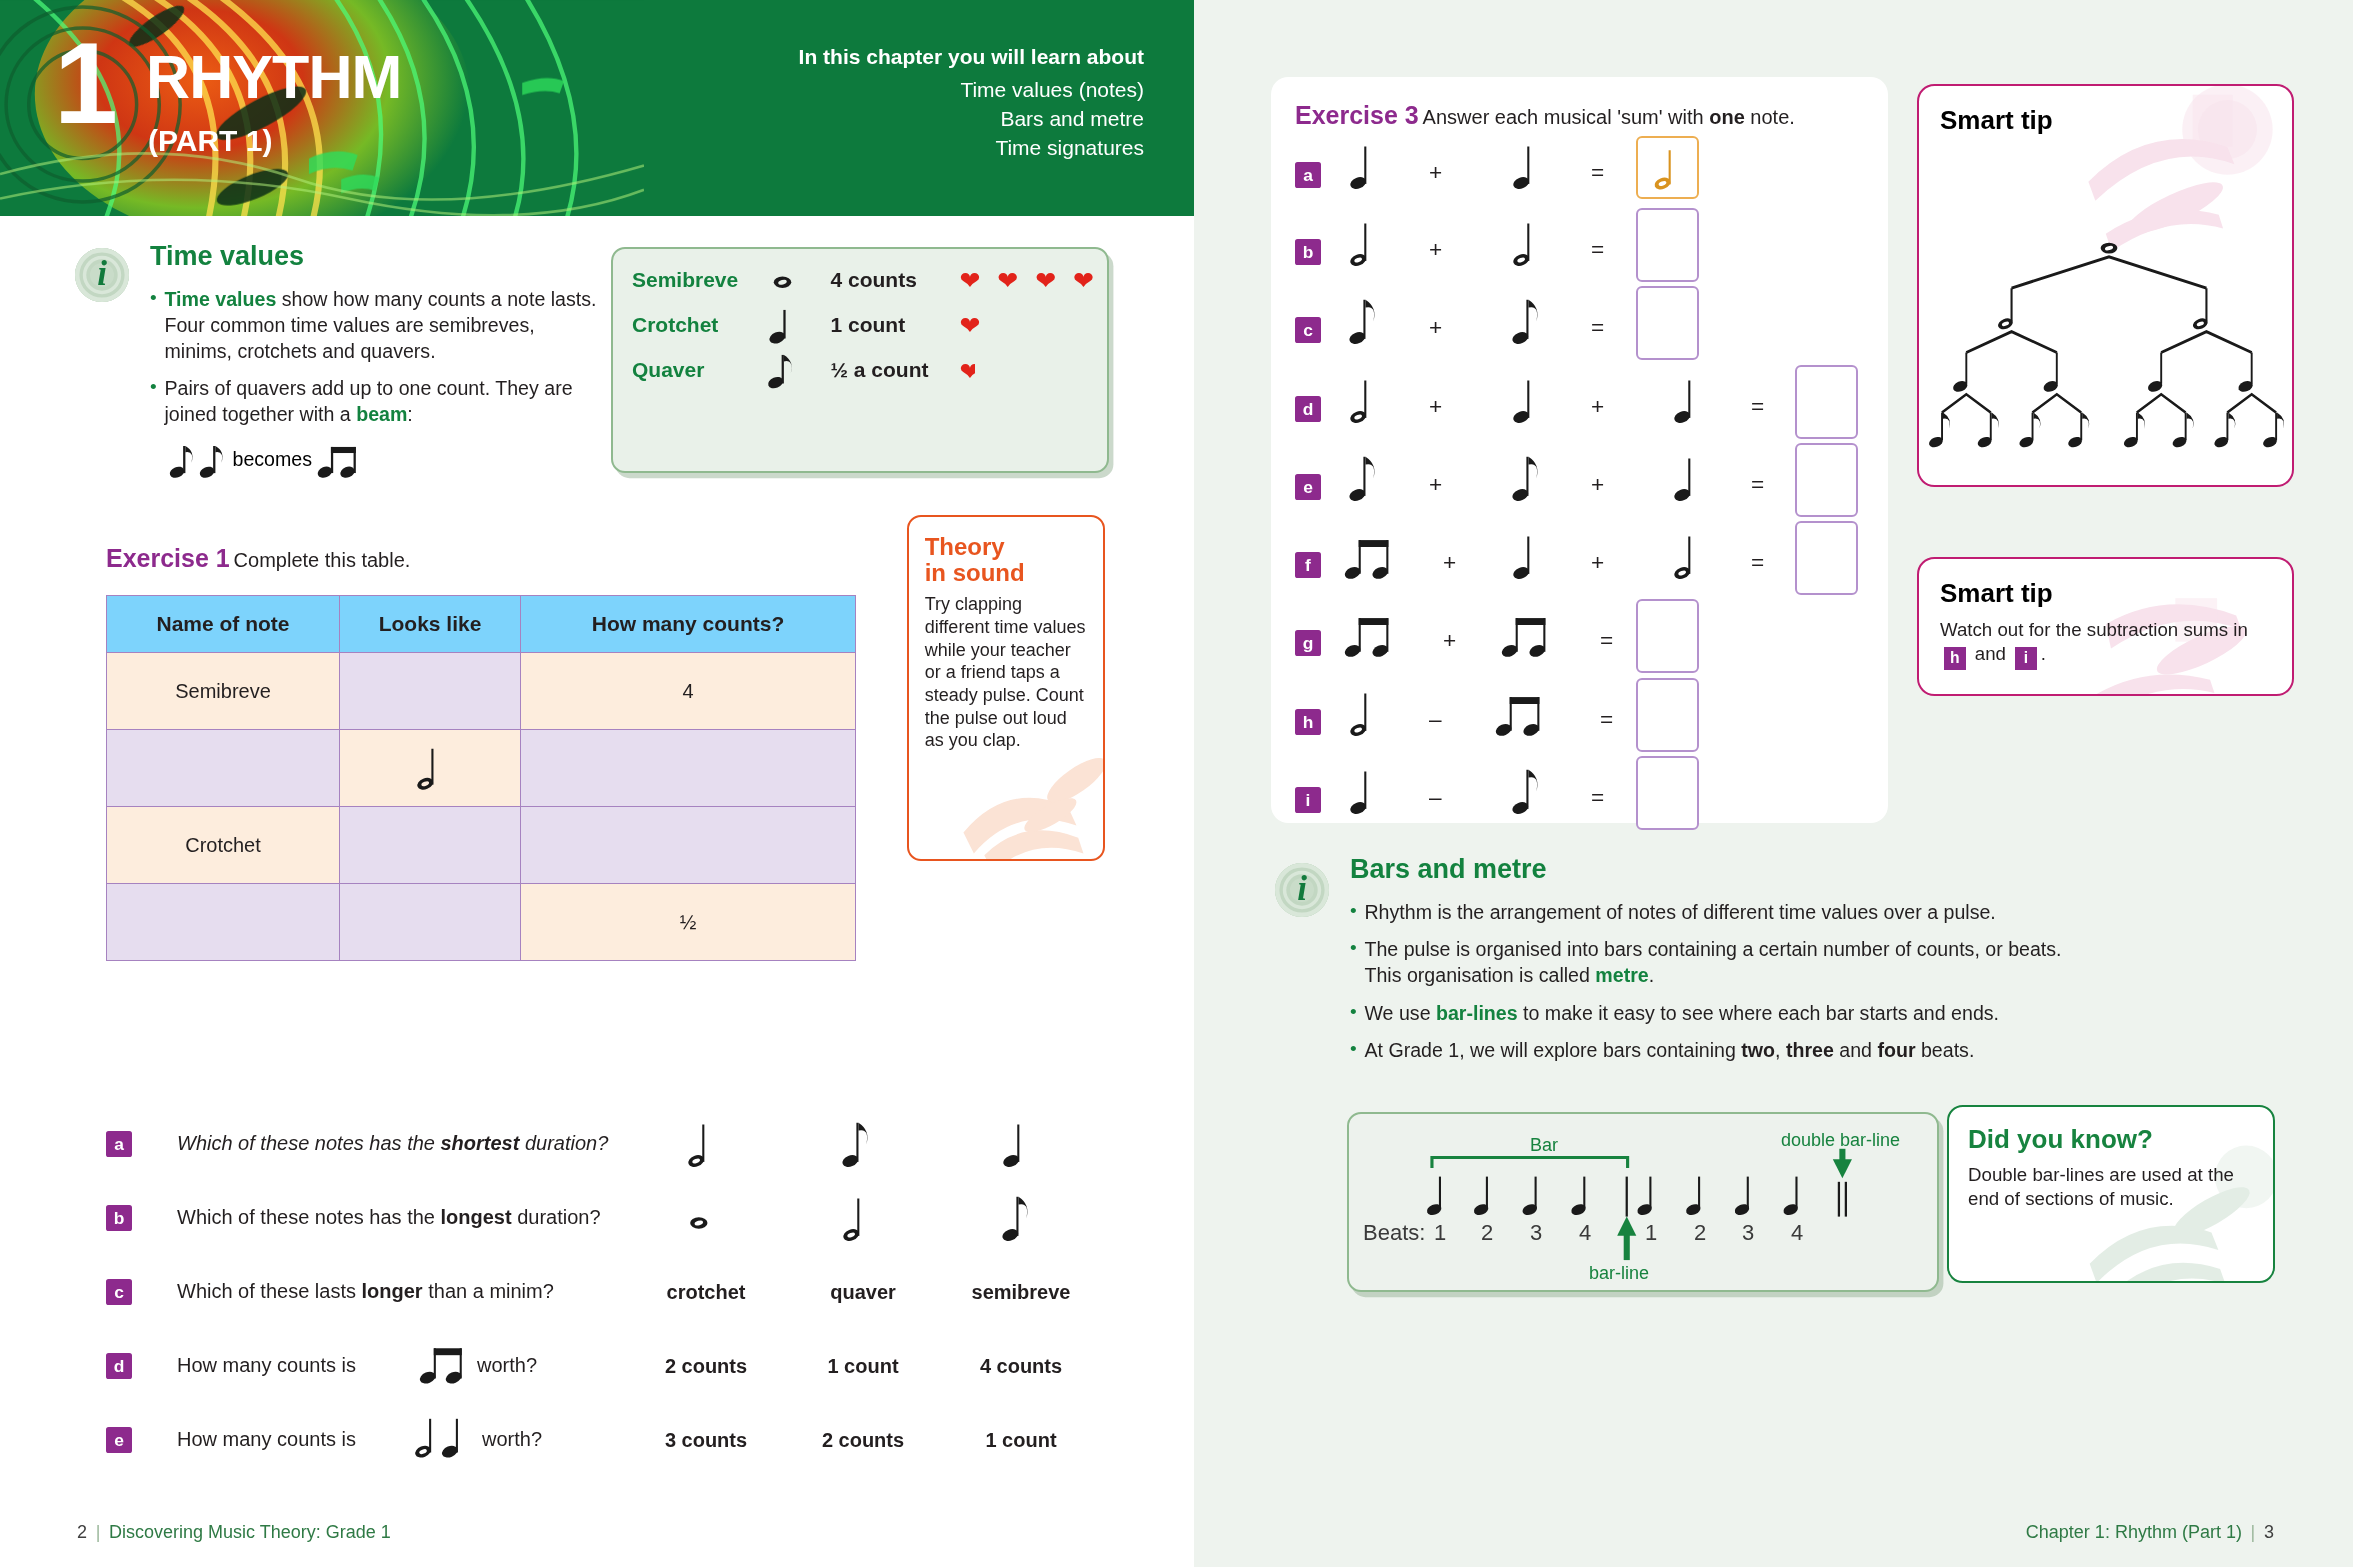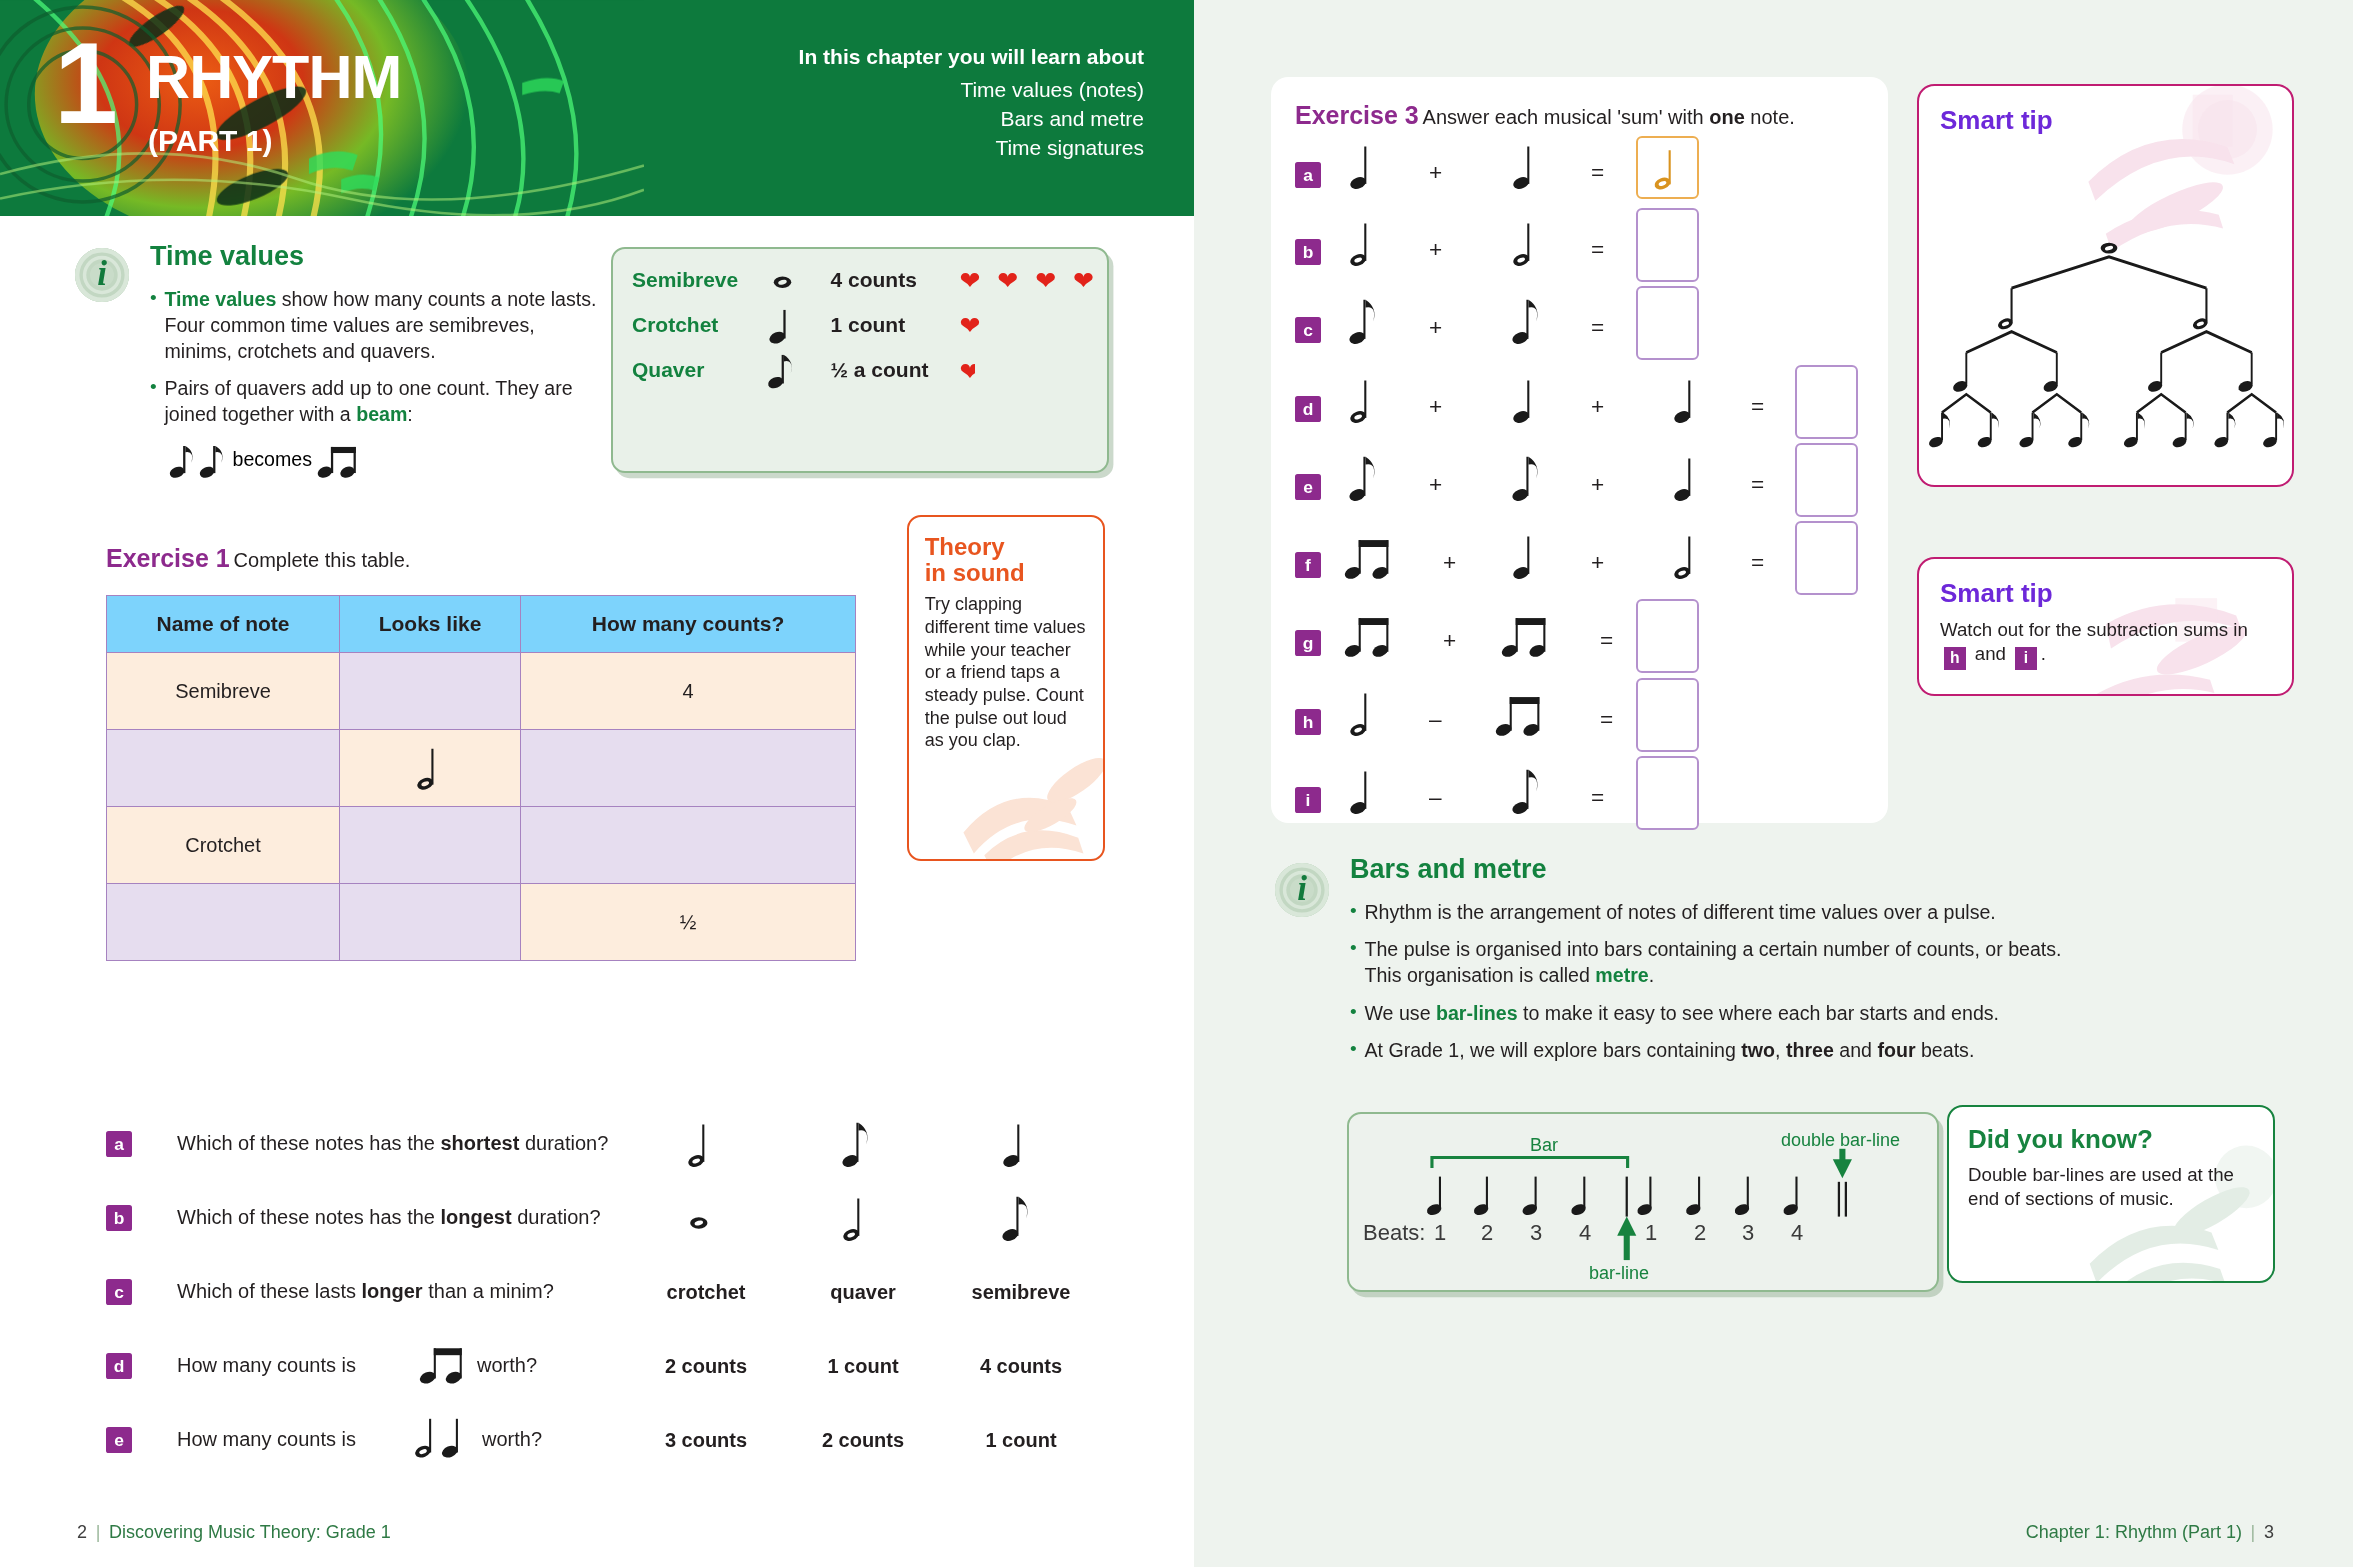--- a/index.html
+++ b/index.html
@@ -103,21 +103,21 @@
   
   #ex3 { position:absolute; left:1271px; top:77px; width:617px; height:746px; background:#fff; border-radius:17.4px; }
   .e3row { position:absolute; left:0; height:44px; width:100%; }
   .e3badge { position:absolute; left:24px; top:0; }
   .op { position:absolute; font-size:22.6px; color:#231f20; font-weight:normal; }
   .ansbox { position:absolute; border:2.2px solid #b491cd; border-radius:6px; background:#fff; }
   .ansbox.sample { border-color:#edae51; }
 
   
   .tip { position:absolute; border:2.6px solid #c01c72; border-radius:17.4px; background:#fff; overflow:hidden; }
-  .tip h3 { margin:0; padding:19px 0 0 21px; color:#6d28d9; font-size:26px; font-weight:bold; }
+  .tip h3 { margin:0; padding:19px 0 0 21px; color:#000000; font-size:26px; font-weight:bold; }
   .tip p { margin:8.7px 21px 0 21px; font-size:18.7px; color:#231f20; line-height:1.28; position:relative; z-index:3; }
   .tip .wash { position:absolute; right:-5.2px; top:-8.7px; width:226px; height:218px; opacity:.32; z-index:1; }
   .tipbadge {
     display:inline-block; width:22.6px; height:22.6px; background:#8d2a8d; color:#fff; text-align:center;
     line-height:22.6px; font-size:15.7px; font-weight:bold; vertical-align:-3.5px; margin:0 3.5px;
   }
 
   
   #dyk { position:absolute; left:1947px; top:1105px; width:328px; height:178px; border:2.6px solid #17833f; border-radius:15.7px; background:#fff; overflow:hidden; }
   #dyk h3 { margin:0; padding:17.4px 0 0 19px; color:#17833f; font-size:26px; font-weight:bold; }
@@ -351,21 +351,21 @@
       </g>
     </svg>
     <h3><span>Theory</span><br><span>in sound</span></h3>
     <p>Try clapping different time values while your teacher or a friend taps a steady pulse. Count the pulse out loud as you clap.</p>
   </div>
 
   <div class="card" style="left:77px; top:1034px; width:1041px; height:448px;">
 
     <div class="ex2-row" style="top:87px;">
       <span class="badge" style="position:absolute; left:29px; top:10.4px;">a</span>
-      <span class="ex2-q" style="top:11.3px;"><span>Which of these notes has the </span><b>shortest</b><span> duration?</span></span>
+      <span class="ex2-q" style="top:11.3px;font-style:italic;"><span>Which of these notes has the </span><b>shortest</b><span> duration?</span></span>
       <span style="position:absolute; left:607px; top:-7px;">
         <svg width="40" height="61" viewBox="0 0 46 70">
           <ellipse cx="14" cy="54" rx="9.4" ry="6.3" transform="rotate(-22 14 54)" fill="#1a1a1a"></ellipse>
           <ellipse cx="14" cy="54" rx="4.6" ry="2.4" transform="rotate(-22 14 54)" fill="#fff"></ellipse>
           <rect x="21" y="12" width="2.4" height="43" fill="#1a1a1a"></rect>
         </svg>
       </span>
       <span style="position:absolute; left:762px; top:-7px;">
         <svg width="40" height="61" viewBox="0 0 46 70">
           <ellipse cx="13" cy="54" rx="9.4" ry="6.3" transform="rotate(-22 13 54)" fill="#1a1a1a"></ellipse>

